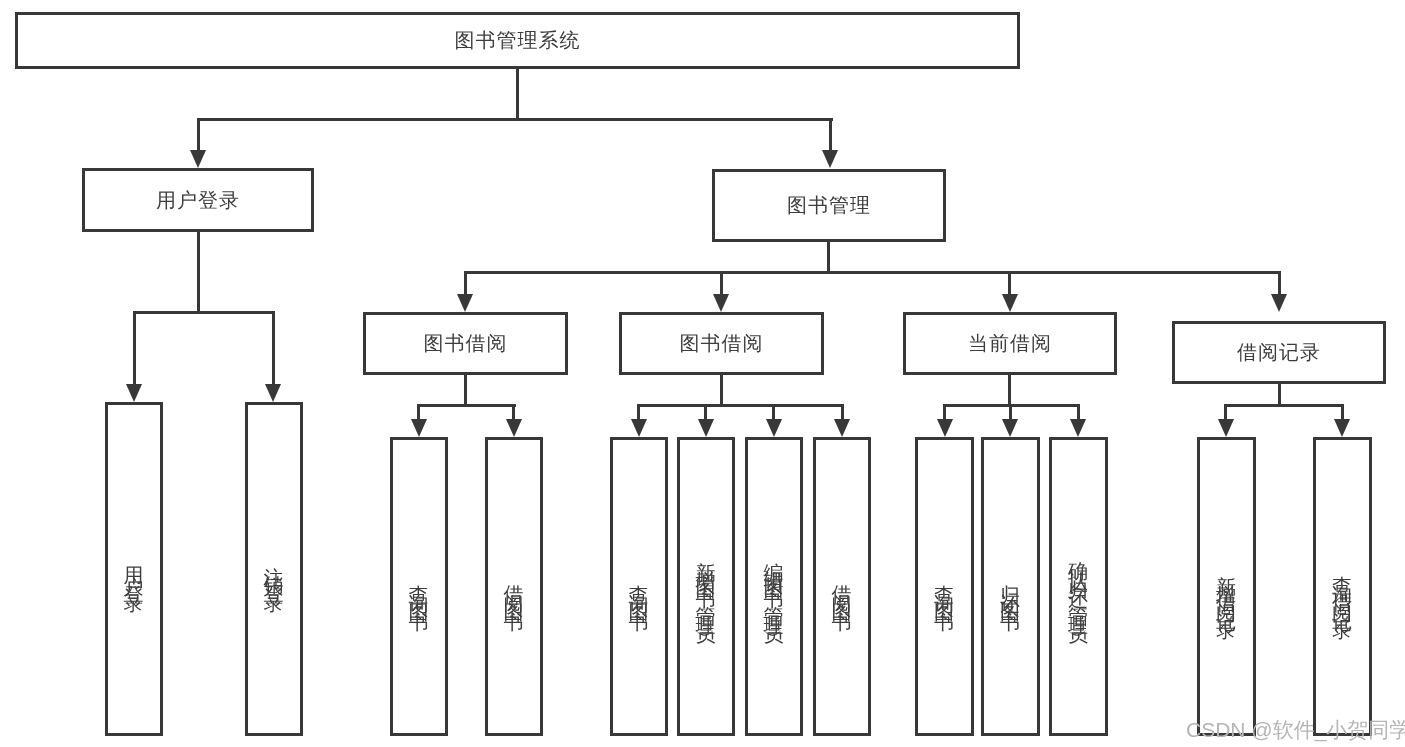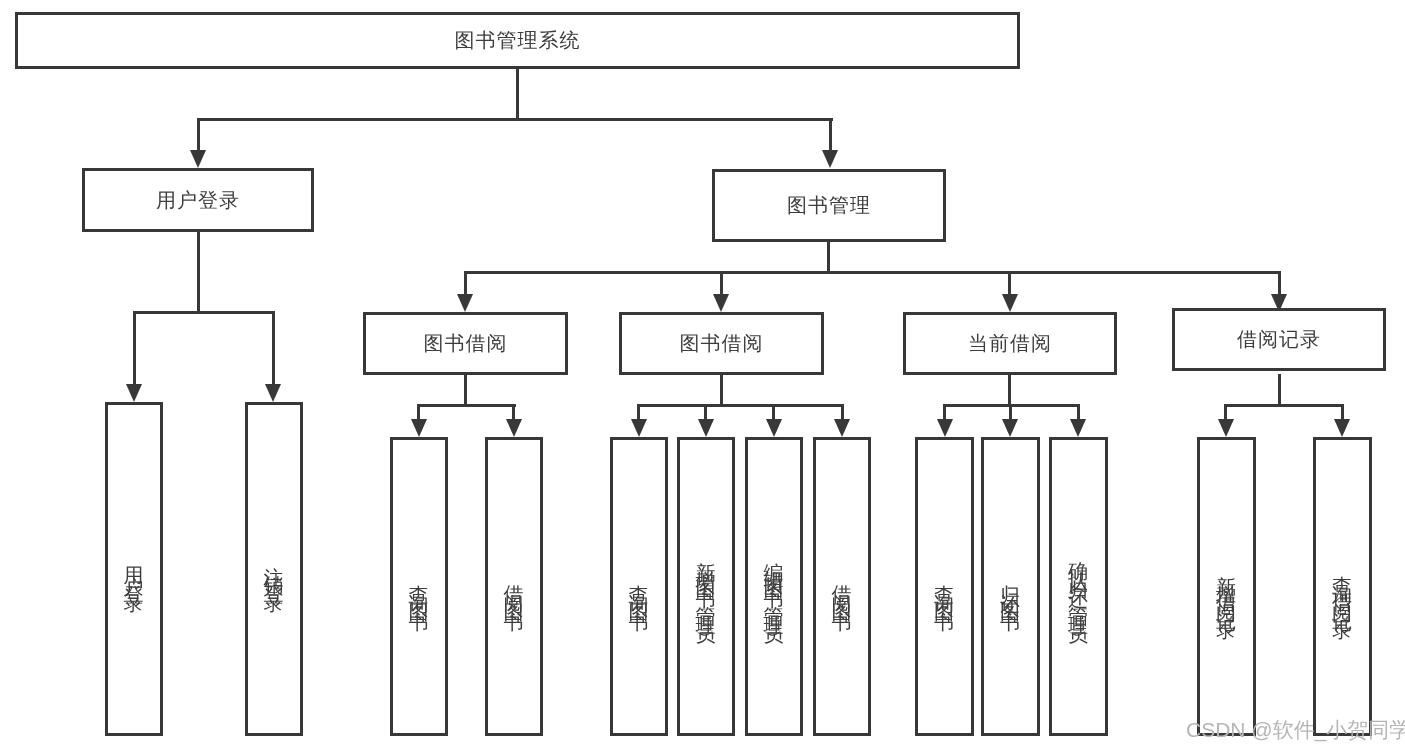--- a/index.html
+++ b/index.html
@@ -60,21 +60,21 @@
   </div>
 
   <div class="box" style="left:619px;top:312px;width:205px;height:63px;">
     <span class="lbl">图书借阅</span>
   </div>
 
   <div class="box" style="left:903px;top:312px;width:214px;height:63px;">
     <span class="lbl">当前借阅</span>
   </div>
 
-  <div class="box" style="left:1172px;top:308px;width:214px;height:63px;">
+  <div class="box" style="left:1172px;top:321px;width:214px;height:63px;">
     <span class="lbl">借阅记录</span>
   </div>
 
   <div class="box vbox" style="left:105px;top:402px;width:58px;height:334px;">
     <span class="lbl">用户登录</span>
   </div>
 
   <div class="box vbox" style="left:245px;top:402px;width:58px;height:334px;">
     <span class="lbl">注销登录</span>
   </div>

